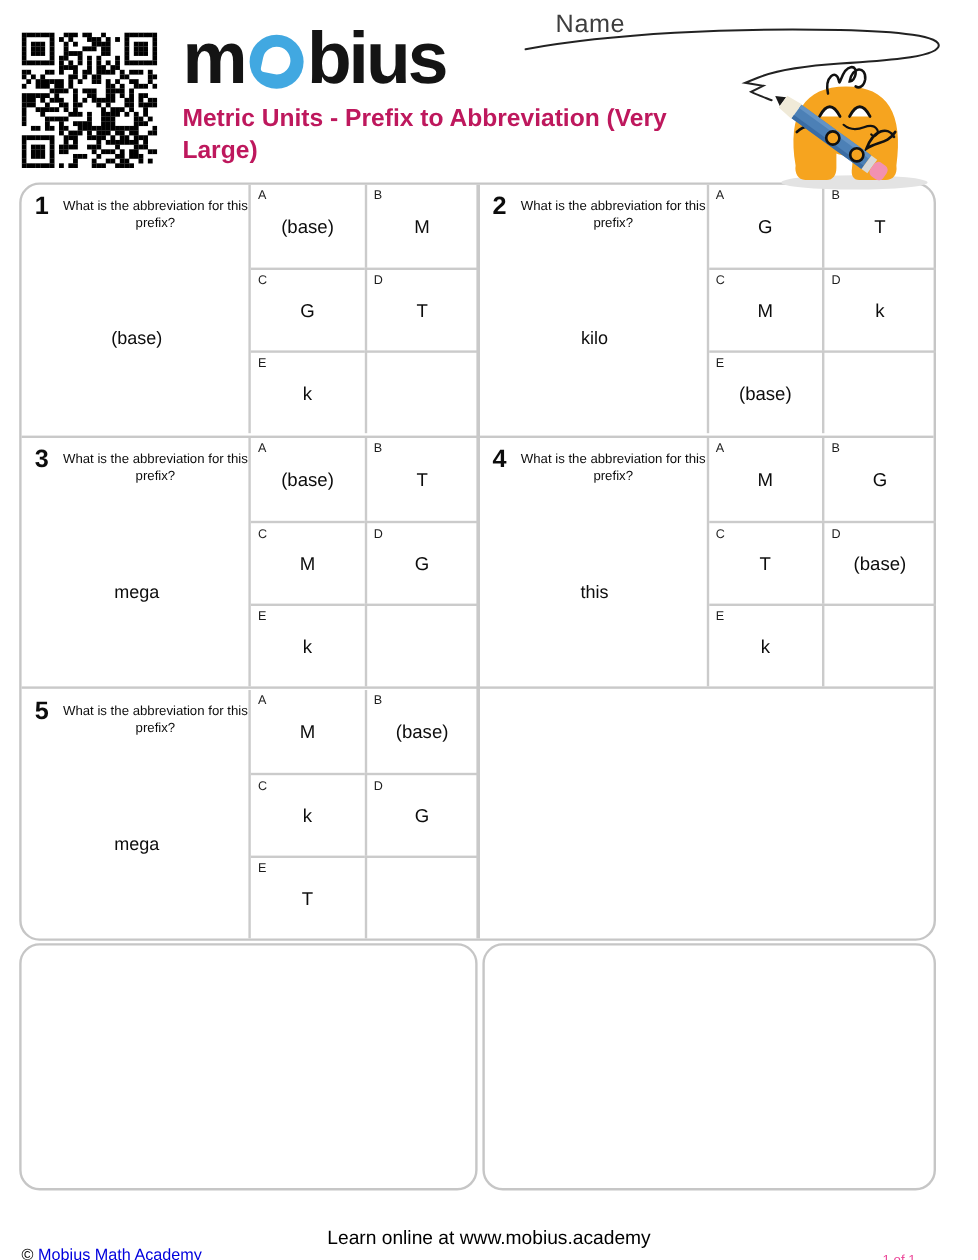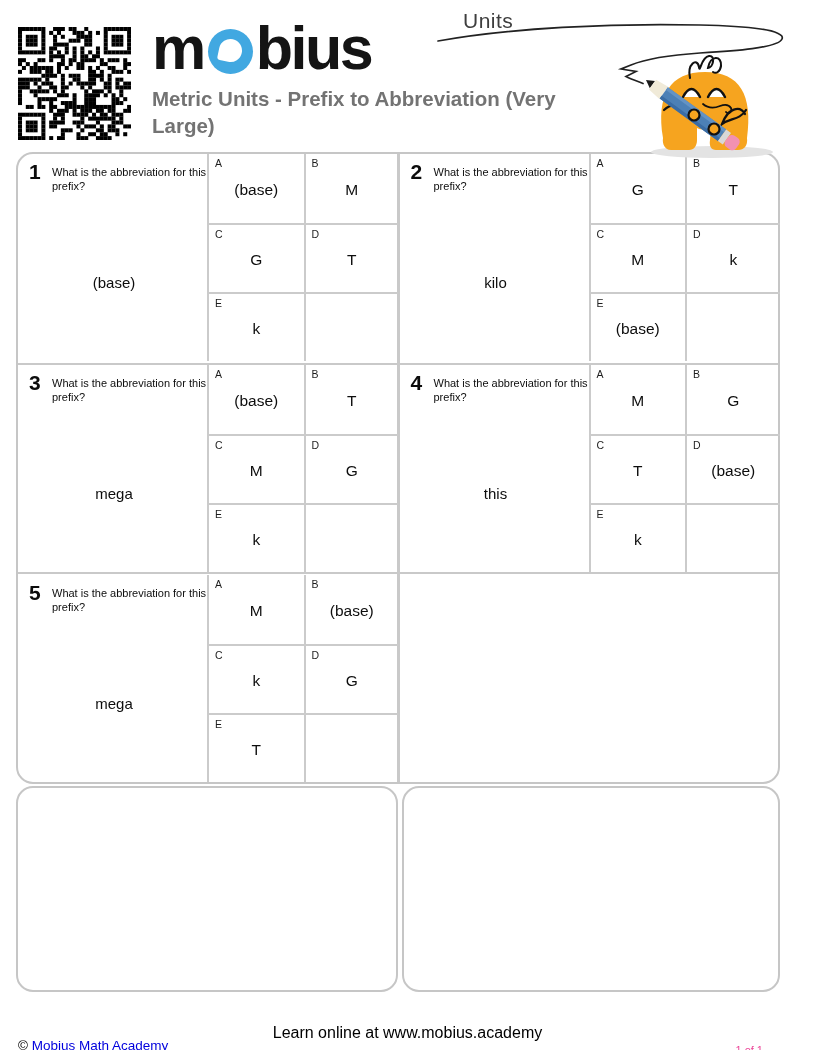--- a/index.html
+++ b/index.html
@@ -9,34 +9,34 @@
   
   .qr{position:absolute;left:18px;top:27px;width:113px;height:113px;}
   .logo{position:absolute;left:152px;top:18px;height:60px;display:flex;align-items:center;
         font-weight:bold;font-size:61px;letter-spacing:-2.5px;color:#141414;
         font-family:"Liberation Sans",sans-serif;}
   .logo-o{width:45px;height:45px;border-radius:50%;background:#41a8e1;position:relative;
           display:inline-block;margin:6px 3px 0 4px;}
   .logo-o::after{content:"";position:absolute;left:11px;top:10px;width:23px;height:23px;
           background:#fff;border-radius:55% 55% 55% 14%;transform:rotate(12deg);}
   .title{position:absolute;left:152px;top:86px;width:470px;font-size:20.5px;line-height:26.5px;
-         font-weight:bold;color:#737373;}
+         font-weight:bold;color:#be185d;}
   .name-label{position:absolute;left:463px;top:9px;font-size:21px;color:#3e3e3e;
          letter-spacing:.5px;}
   .doodle{position:absolute;left:400px;top:0;width:415px;height:172px;z-index:6;pointer-events:none;}
 
   
   .grid{position:absolute;left:16px;top:152px;width:760px;height:628px;
         border:2.5px solid #c6c6c6;border-radius:17px;}
   .gridline{position:absolute;background:#c9c9c9;}
   .vline{left:379px;top:0;width:2.5px;height:100%;}
   .hline{left:0;right:0;height:2.5px;}
   .card{position:absolute;width:378px;height:207px;}
   .qnum{position:absolute;left:11px;top:6px;font-size:21px;font-weight:bold;color:#0c0c0c;}
-  .qprompt{position:absolute;left:34px;top:12px;width:155px;text-align:left;
+  .qprompt{position:absolute;left:34px;top:12px;width:155px;text-align:center;
            font-size:11px;line-height:13.5px;color:#0d0d0d;}
   .qprefix{position:absolute;left:0;top:120px;width:192px;text-align:center;font-size:15px;color:#0d0d0d;}
   .answers{position:absolute;left:189px;top:0;width:189px;height:207px;display:grid;
            grid-template-columns:1fr 1fr;grid-auto-rows:69px;border-left:2px solid #cbcbcb;}
   .choice{position:relative;}
   .choice:nth-child(even){border-left:2px solid #cbcbcb;}
   .choice:nth-child(n+3){border-top:2px solid #cbcbcb;}
   .choice-letter{position:absolute;left:6px;top:3px;font-size:10.5px;color:#1d1d1d;}
   .choice-value{position:absolute;left:0;top:0;right:0;bottom:0;display:flex;align-items:center;
                 justify-content:center;font-size:15.5px;color:#0d0d0d;padding-top:2px;}
@@ -496,21 +496,21 @@
     </svg>
 
   <div class="logo">
     <span>m</span>
       <span class="logo-o"></span>
       <span>bius</span>
   </div>
 
   <div class="title">Metric Units - Prefix to Abbreviation (Very Large)</div>
 
-  <div class="name-label">Units</div>
+  <div class="name-label">Name</div>
 
   <svg class="doodle" viewBox="400 0 415 172" xmlns="http://www.w3.org/2000/svg">
 
     <path d="M438,41 C510,28 610,23 700,25 C748,26 786,30 782,39
              C778,48 734,51 700,53 C670,55 648,58 631,65 L621,69 L636,71.5 L626,76.5
              C632,79.5 638,81.5 643,83.5" fill="none" stroke="#222" stroke-width="1.7" stroke-linecap="round"></path>
 
     <ellipse cx="712" cy="152" rx="61" ry="6" fill="#e3e3e3"></ellipse>
 
     <path fill="#f6a41f" d="M663,138 C656,95 670,72 705,72 C740,72 753,95 747,138

